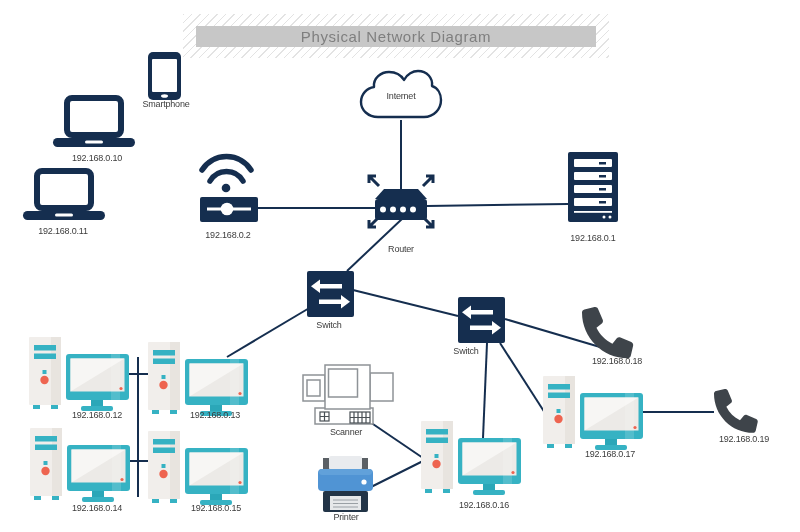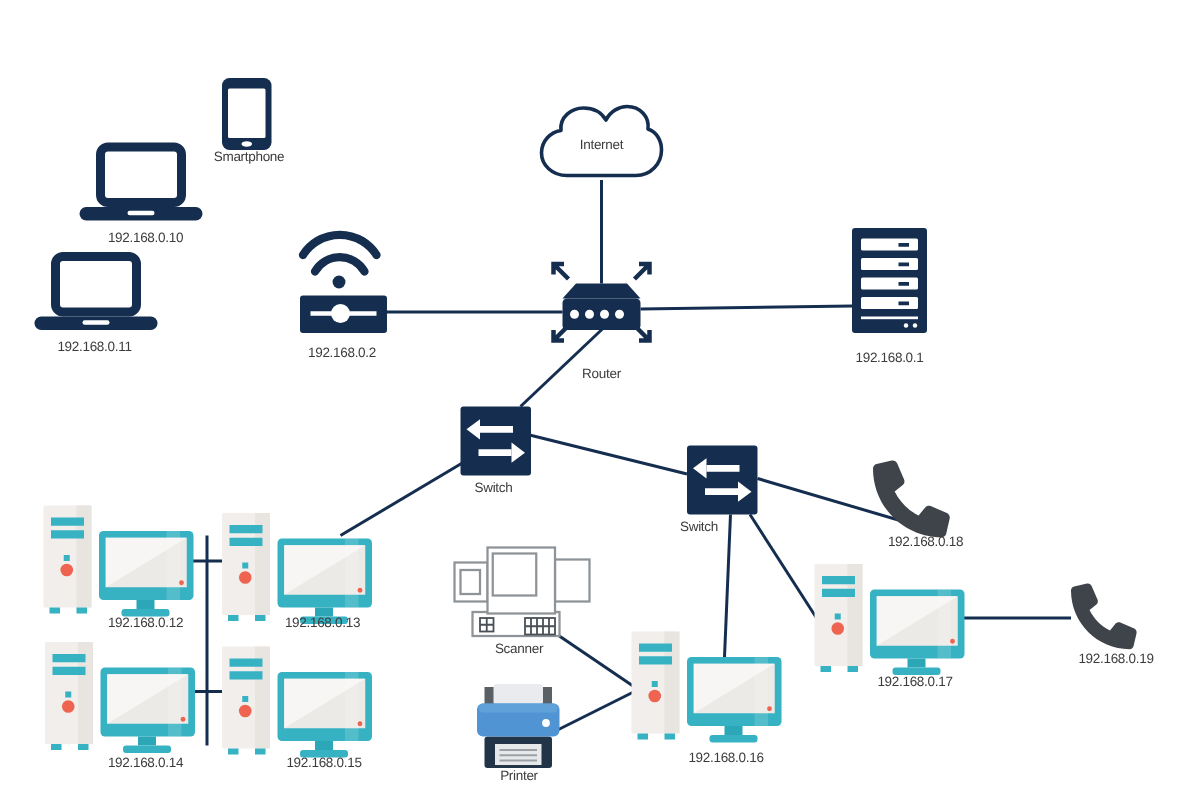--- a/index.html
+++ b/index.html
@@ -13,20 +13,23 @@
   text{font-family:"Liberation Sans",sans-serif;font-size:9px;fill:#3c3c3c;letter-spacing:-0.2px;}
   .conn{stroke:#152e4f;stroke-width:2;fill:none;}
   .navy{fill:#152e4f;}
   .outl{fill:#ffffff;stroke:#8e9397;stroke-width:1.5;}
 </style>
 </head>
 <body>
 
 <div class="stage">
 
+  <div class="title-band">
+    <div class="title-bar">Physical Network Diagram</div>
+  </div>
 
   <svg width="800" height="532" viewBox="0 0 800 532">
 
     <g>
       <path class="conn" d="M258,208 L375,208"></path>
       <path class="conn" d="M427,206 L568,204"></path>
       <path class="conn" d="M401,120 L401,189"></path>
       <path class="conn" d="M403,218 L347,271"></path>
       <path class="conn" d="M353,290 L458,316"></path>
       <path class="conn" d="M311,307 L227,357"></path>

